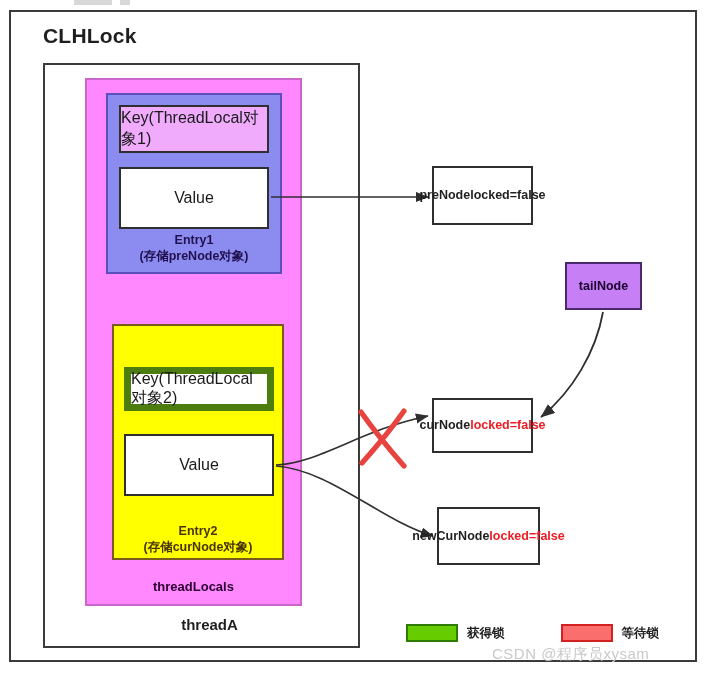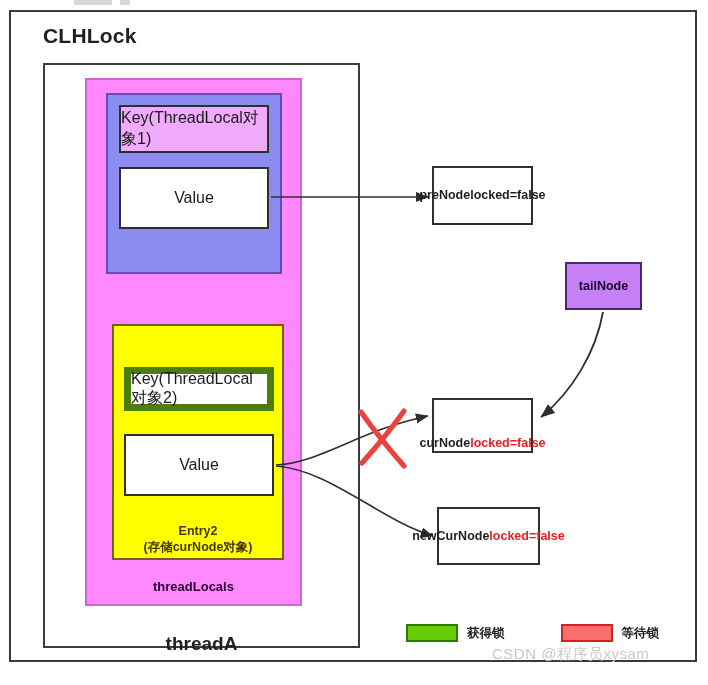--- a/index.html
+++ b/index.html
@@ -16,22 +16,22 @@
 
   
   .clh-frame{position:absolute;left:9px;top:10px;width:688px;height:652px;
              border:2px solid #3b3b3b;background:#fff;box-sizing:border-box;}
   .clh-title{position:absolute;left:43px;top:24px;font-size:21px;font-weight:700;
              letter-spacing:.2px;color:#1f1f1f;}
 
   
   .threadA{position:absolute;left:43px;top:63px;width:317px;height:585px;
            border:2px solid #3b3b3b;background:#fff;box-sizing:border-box;}
-  .threadA-label{position:absolute;left:43px;top:633px;width:317px;text-align:center;
-                 font-size:19px;font-weight:700;color:#1f1f1f;}
+  .threadA-label{position:absolute;left:43px;top:616px;width:317px;text-align:center;
+                 font-size:15px;font-weight:700;color:#1f1f1f;padding-left:8px;}
 
   
   .threadLocals{position:absolute;left:85px;top:78px;width:217px;height:528px;
                 border:2px solid #cc66cc;background:#FF88FF;box-sizing:border-box;}
   .threadLocals-label{position:absolute;left:85px;top:579px;width:217px;text-align:center;
                       font-size:13px;font-weight:700;color:#2b0030;}
 
   
   .entry1{position:absolute;left:106px;top:93px;width:176px;height:181px;
           border:2px solid #5b4fbe;background:#8C8CF0;box-sizing:border-box;}
@@ -42,21 +42,21 @@
   .entry2{position:absolute;left:112px;top:324px;width:172px;height:236px;
           border:2px solid #7a5a1a;background:#FFFF00;box-sizing:border-box;}
   .entry2-cap{position:absolute;left:112px;top:524px;width:172px;text-align:center;
           font-size:12.5px;font-weight:700;color:#4a3400;line-height:1.25;}
 
   
   .node{position:absolute;border:2px solid #2f2f2f;background:#fff;box-sizing:border-box;
         display:flex;flex-direction:row;align-items:center;justify-content:center;
         font-size:12.5px;font-weight:700;line-height:1.3;color:#1f1f1f;}
   #preNode  {left:432px;top:166px;width:101px;height:59px;}
-  #curNode  {left:432px;top:398px;width:101px;height:55px;align-items:flex-end;}
+  #curNode  {left:432px;top:398px;width:101px;height:55px;}
   #newCurNode{left:437px;top:507px;width:103px;height:58px;}
   .node .l2red{color:#ED1C24;}
 
   .tailNode{position:absolute;left:565px;top:262px;width:77px;height:48px;
             border:2px solid #4b2a6b;background:#C77FF5;box-sizing:border-box;
             display:flex;align-items:center;justify-content:center;
             font-size:12.5px;font-weight:700;color:#1b0030;}
 
   
   .wires{position:absolute;left:0;top:0;width:708px;height:685px;pointer-events:none;}
@@ -88,20 +88,24 @@
 
   <div class="threadA"></div>
   <div class="threadA-label">threadA</div>
 
   <div class="threadLocals"></div>
   <div class="threadLocals-label">threadLocals</div>
 
   <div class="entry1"></div>
   <div class="entry1 kbox" style="border:2px solid #2f2f2f;background:#f0abfc;left:119px;top:105px;width:150px;height:48px;display:flex;align-items:center;justify-content:center;">Key(ThreadLocal对象1)</div>
   <div class="entry1 vbox" style="border:2px solid #2f2f2f;background:#fff;left:119px;top:167px;width:150px;height:62px;display:flex;align-items:center;justify-content:center;">Value</div>
+  <div class="entry1-cap">
+    <div>Entry1</div>
+    <div>(存储preNode对象)</div>
+  </div>
 
   <div class="entry2"></div>
   <div class="entry2 kbox" style="border:7px solid #4d7c0f;background:#fff;left:124px;top:367px;width:150px;height:44px;display:flex;align-items:center;justify-content:center;">Key(ThreadLocal对象2)</div>
   <div class="entry2 vbox" style="border:2px solid #2f2f2f;background:#fff;left:124px;top:434px;width:150px;height:62px;display:flex;align-items:center;justify-content:center;">Value</div>
   <div class="entry2-cap">
     <div>Entry2</div>
     <div>(存储curNode对象)</div>
   </div>
 
   <svg class="wires" viewBox="0 0 708 685">

